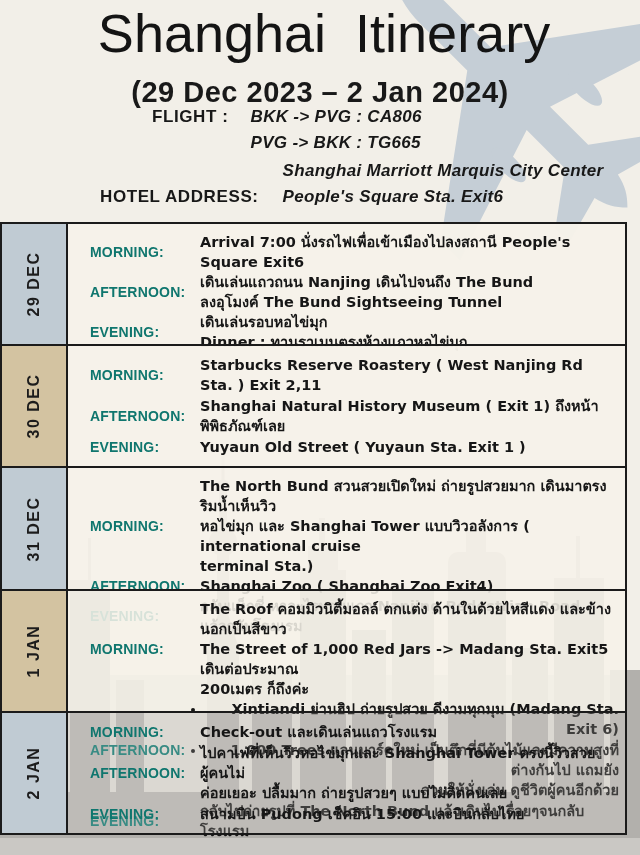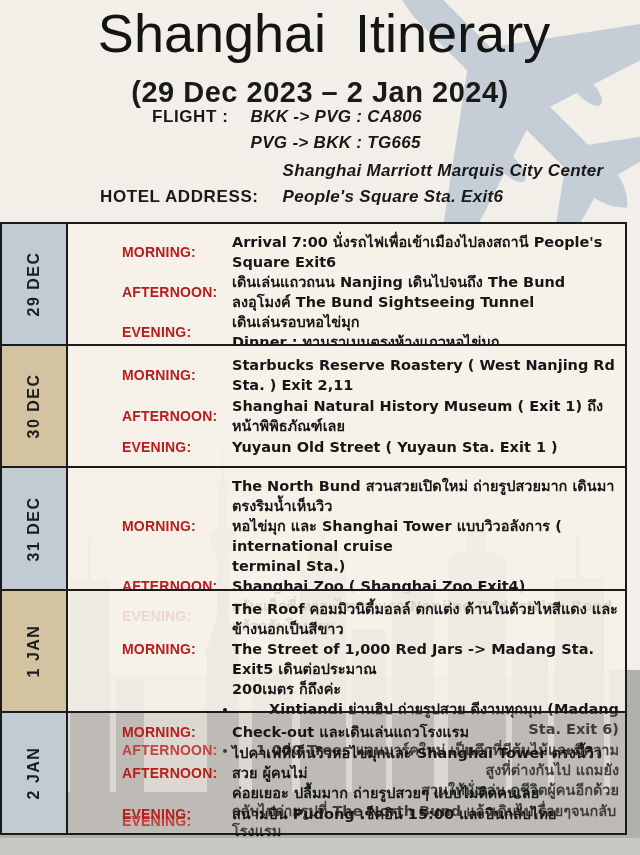--- a/index.html
+++ b/index.html
@@ -61,21 +61,21 @@
     display:flex;flex-direction:column;justify-content:space-evenly;
   }
   .bg-a{background:rgba(246,242,233,0.97);}
   .bg-b{background:rgba(246,242,233,0.92);}
   .bg-c{background:rgba(246,242,233,0.87);}
   .bg-d{background:rgba(243,240,232,0.18);}
   .slot{display:flex;align-items:center;}
   .slot-label{
     width:100px;flex:none;
     font-family:"Liberation Sans",sans-serif;
-    font-size:14px;font-weight:700;letter-spacing:0.2px;color:#b91c1c;margin-left:32px;
+    font-size:14px;font-weight:700;letter-spacing:0.2px;color:#0f766e;
   }
   .slot-body{
     flex:1;min-width:0;
     font-size:14.5px;font-weight:700;line-height:1.38;color:#161616;
   }
   .line{display:block;margin-left:10px;}
   ul.bullets{margin:0;padding-left:16px;list-style:disc;text-align:right;}
   ul.bullets li{margin:0 0 1px 0;}
 </style>
 </head>

